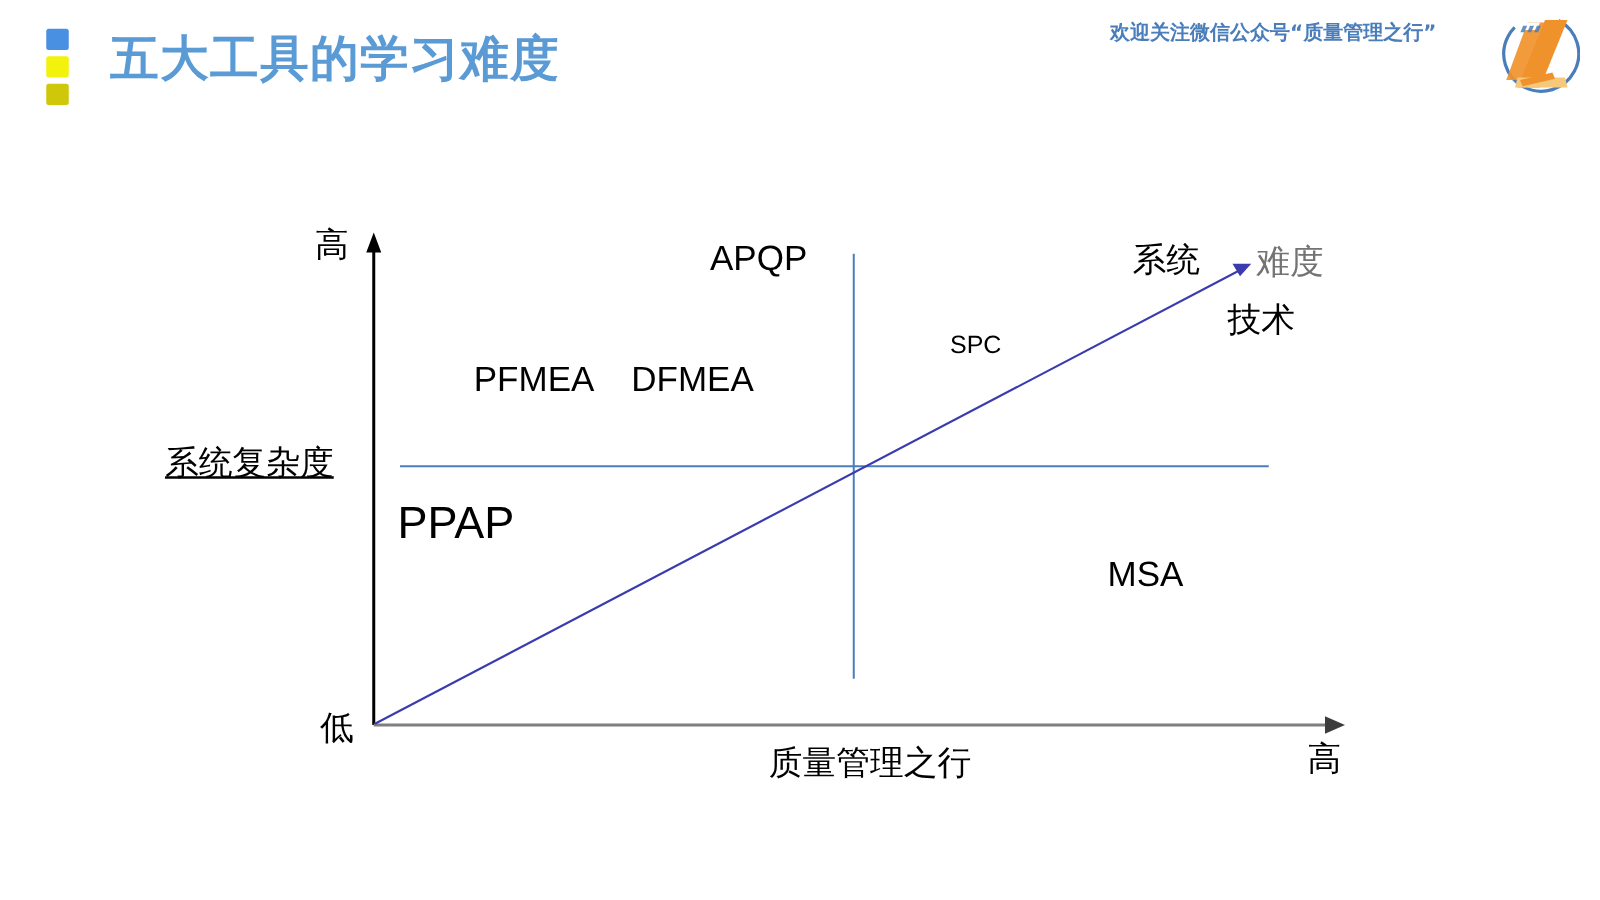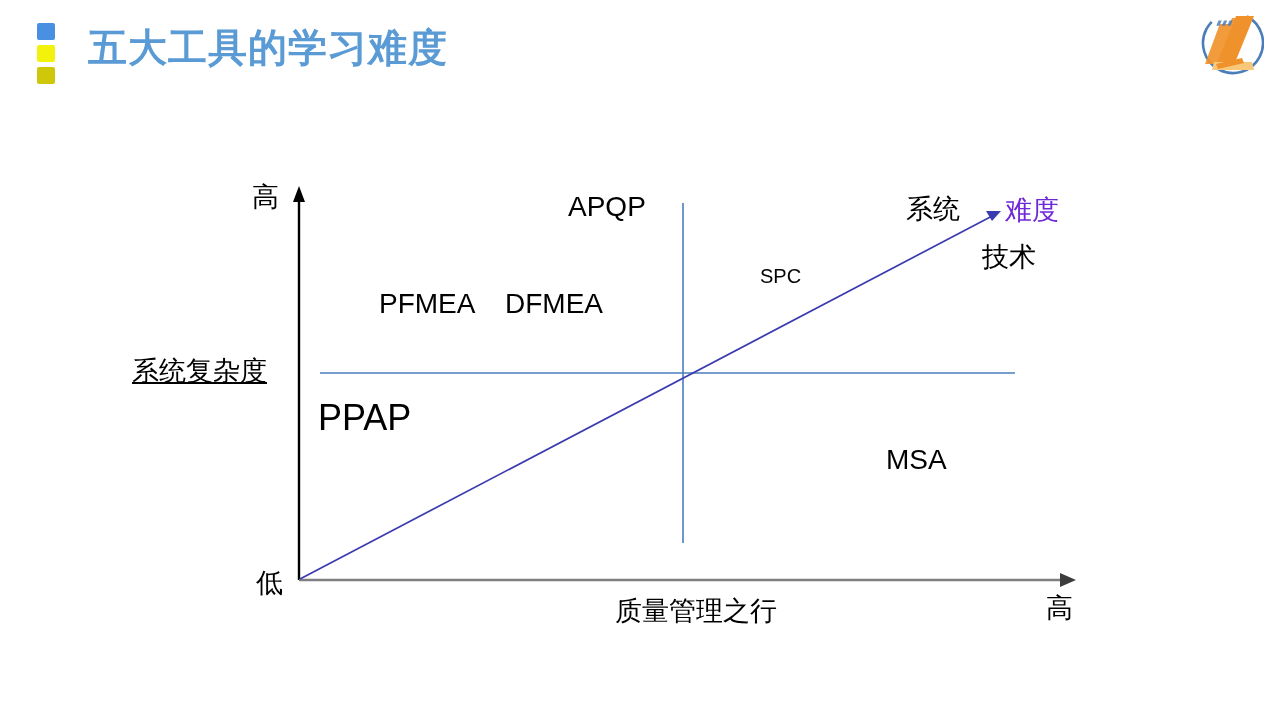--- a/index.html
+++ b/index.html
@@ -121,20 +121,21 @@
 <div id="slide">
 
   <div id="title-bullets">
     <div class="bullet b1" style="background: rgb(74, 144, 226);"></div>
     <div class="bullet b2" style="background: rgb(242, 242, 13);"></div>
     <div class="bullet b3" style="background: rgb(207, 200, 10);"></div>
   </div>
 
   <div id="slide-title" style="color: rgb(91, 155, 213);">五大工具的学习难度</div>
 
+  <div id="wechat-note" style="color: rgb(74, 126, 187);">欢迎关注微信公众号“质量管理之行”</div>
 
   <div id="brand-logo">
     <svg width="74" height="74" viewBox="0 0 74 74" aria-hidden="true">
       <circle cx="37" cy="37" r="30" fill="none" stroke="#4a7ebb" stroke-width="2.6" stroke-dasharray="150 38" transform="rotate(-62 37 37)"></circle>
       <polygon points="40,10 58,10 36,64 18,64" fill="#f0922b"></polygon>
       <polygon points="26,12 42,12 24,58 9,58" fill="#f0922b" opacity="0.92"></polygon>
       <path d="M20 12 h16 l-2.5 6 h-16 z" fill="#ffffff"></path>
       <path d="M22.5 14.5 h3.2 l-2.2 5.2 h-3.2 z" fill="#4a7ebb" opacity="0.85"></path>
       <path d="M28 14.5 h3.2 l-2.2 5.2 h-3.2 z" fill="#4a7ebb" opacity="0.85"></path>
       <path d="M33.5 14.5 h3.2 l-2.2 5.2 h-3.2 z" fill="#4a7ebb" opacity="0.85"></path>
@@ -175,16 +176,16 @@
 
     <div class="lbl" id="tool-apqp">APQP</div>
     <div class="lbl" id="tool-pfmea">PFMEA</div>
     <div class="lbl" id="tool-dfmea">DFMEA</div>
     <div class="lbl" id="tool-spc">SPC</div>
     <div class="lbl" id="tool-ppap">PPAP</div>
     <div class="lbl" id="tool-msa">MSA</div>
 
     <div class="lbl lbl-cn" id="note-system">系统</div>
     <div class="lbl lbl-cn" id="note-tech">技术</div>
-    <div class="lbl lbl-cn" id="note-difficulty" style="color: #6d28d9; text-align: right;">难度</div>
+    <div class="lbl lbl-cn" id="note-difficulty" style="color: #737373; text-align: right;">难度</div>
 
   </div>
 </div>
 
 </body></html>

